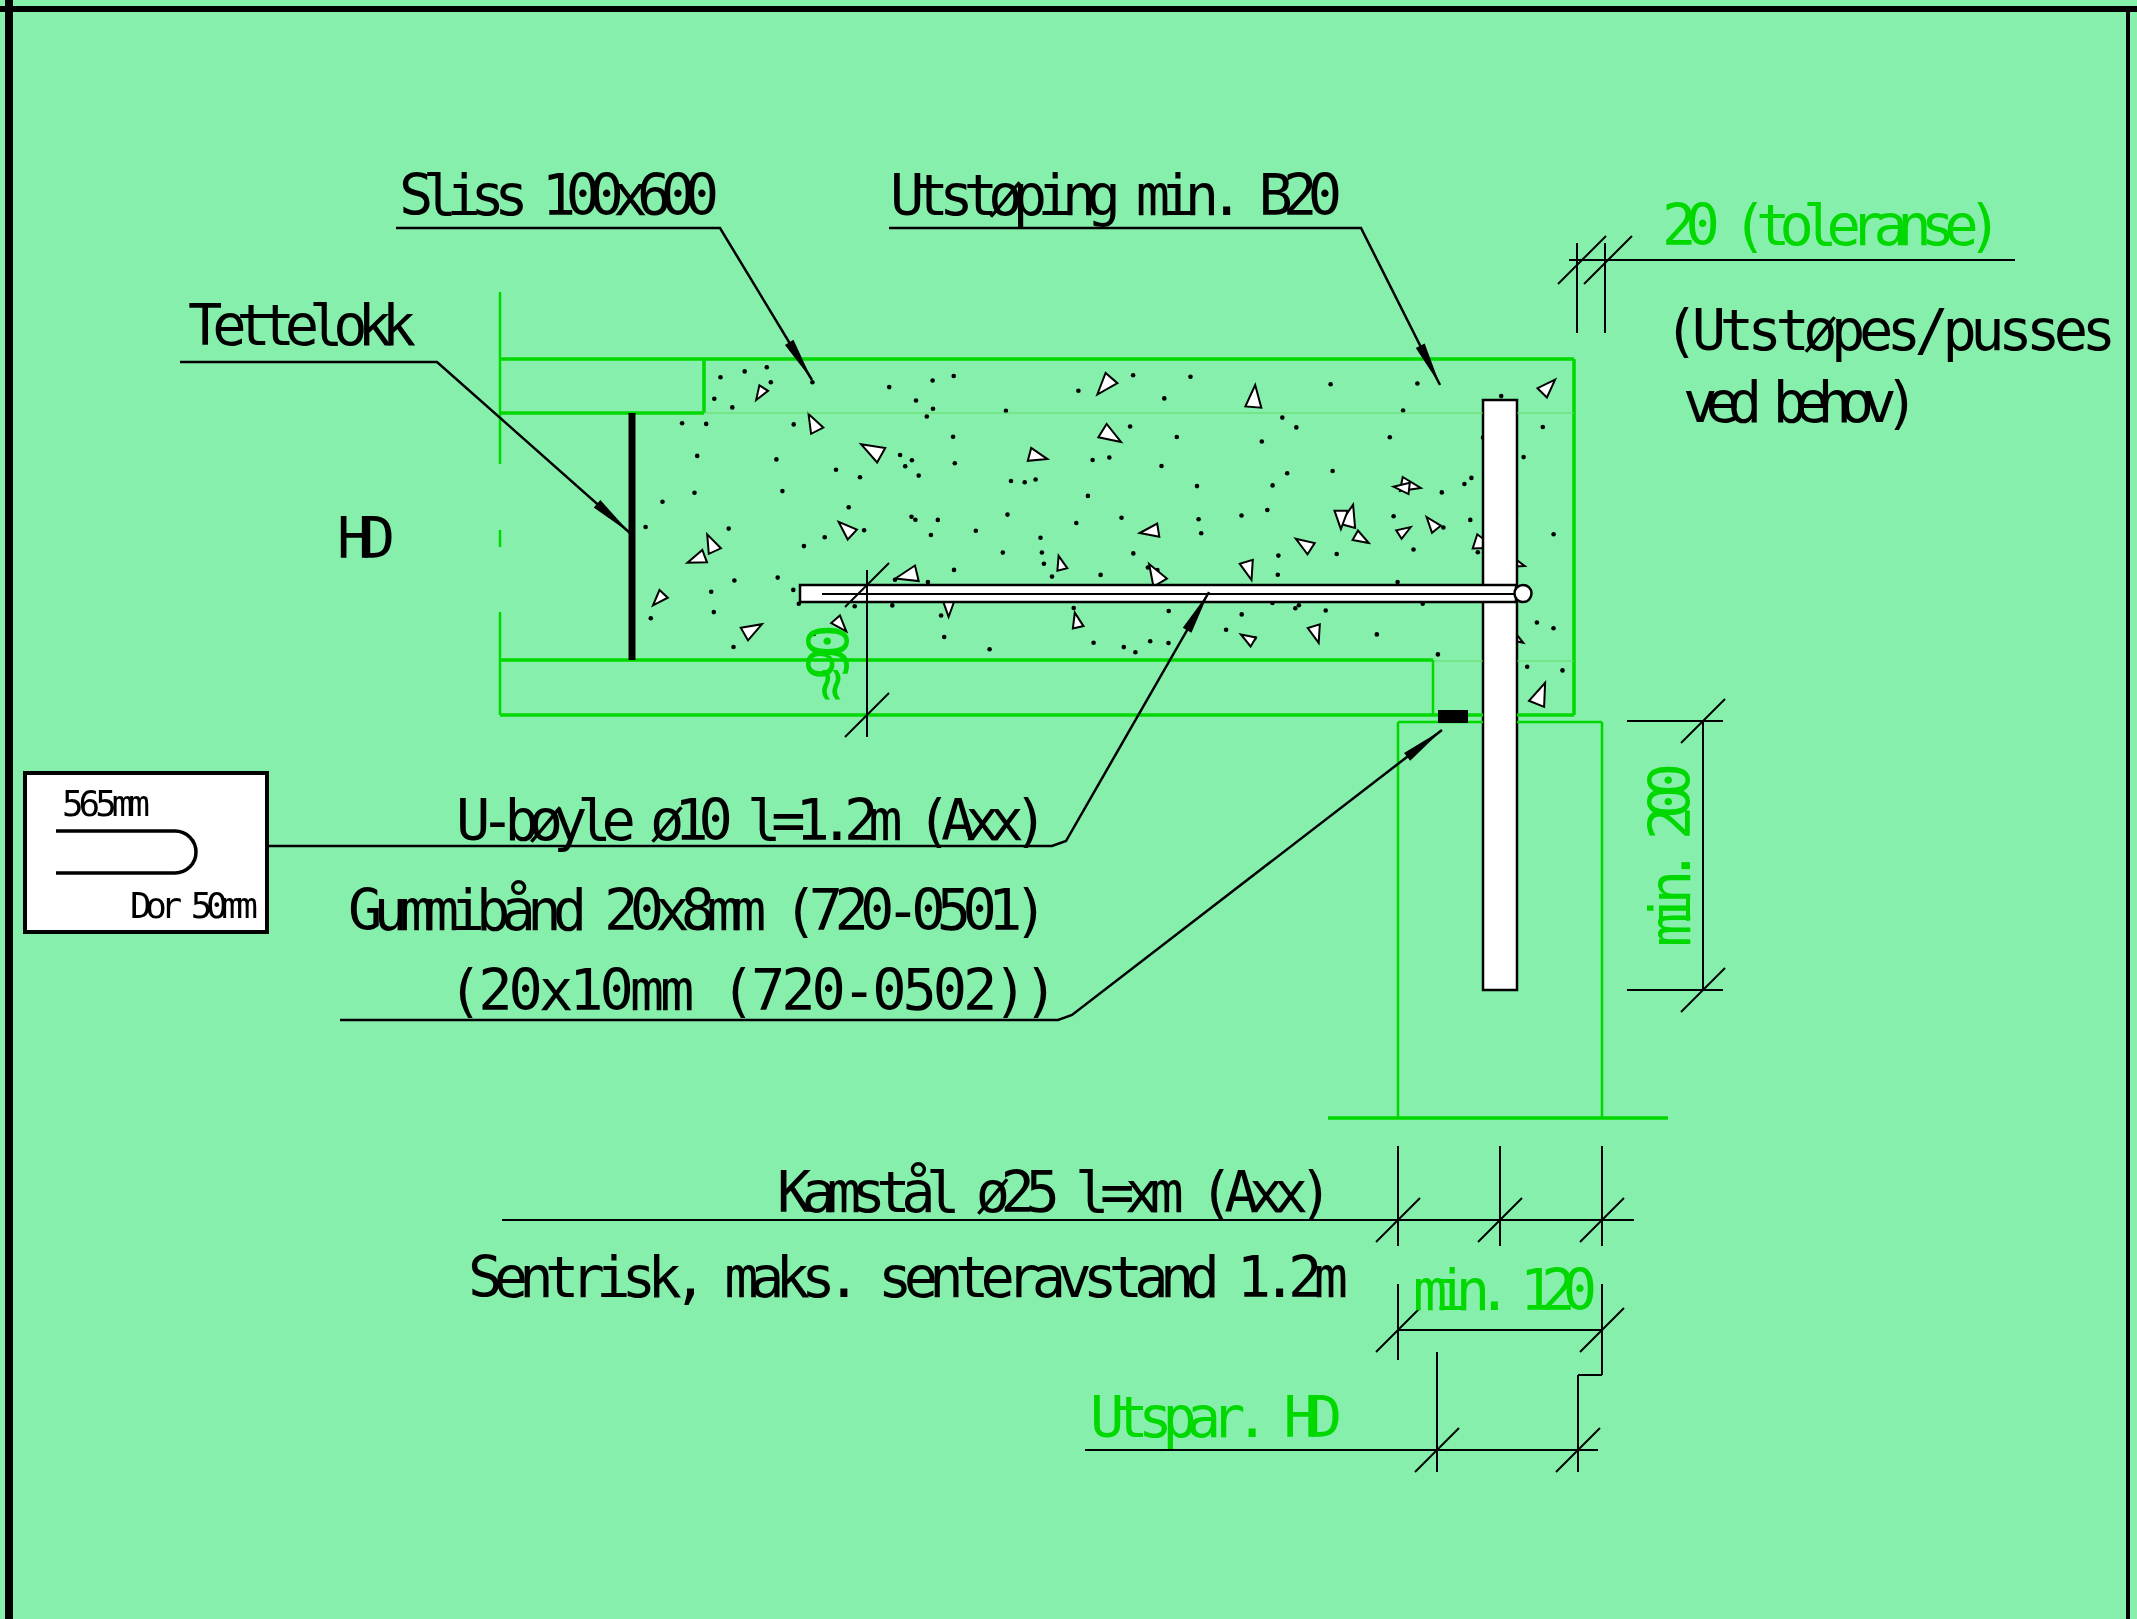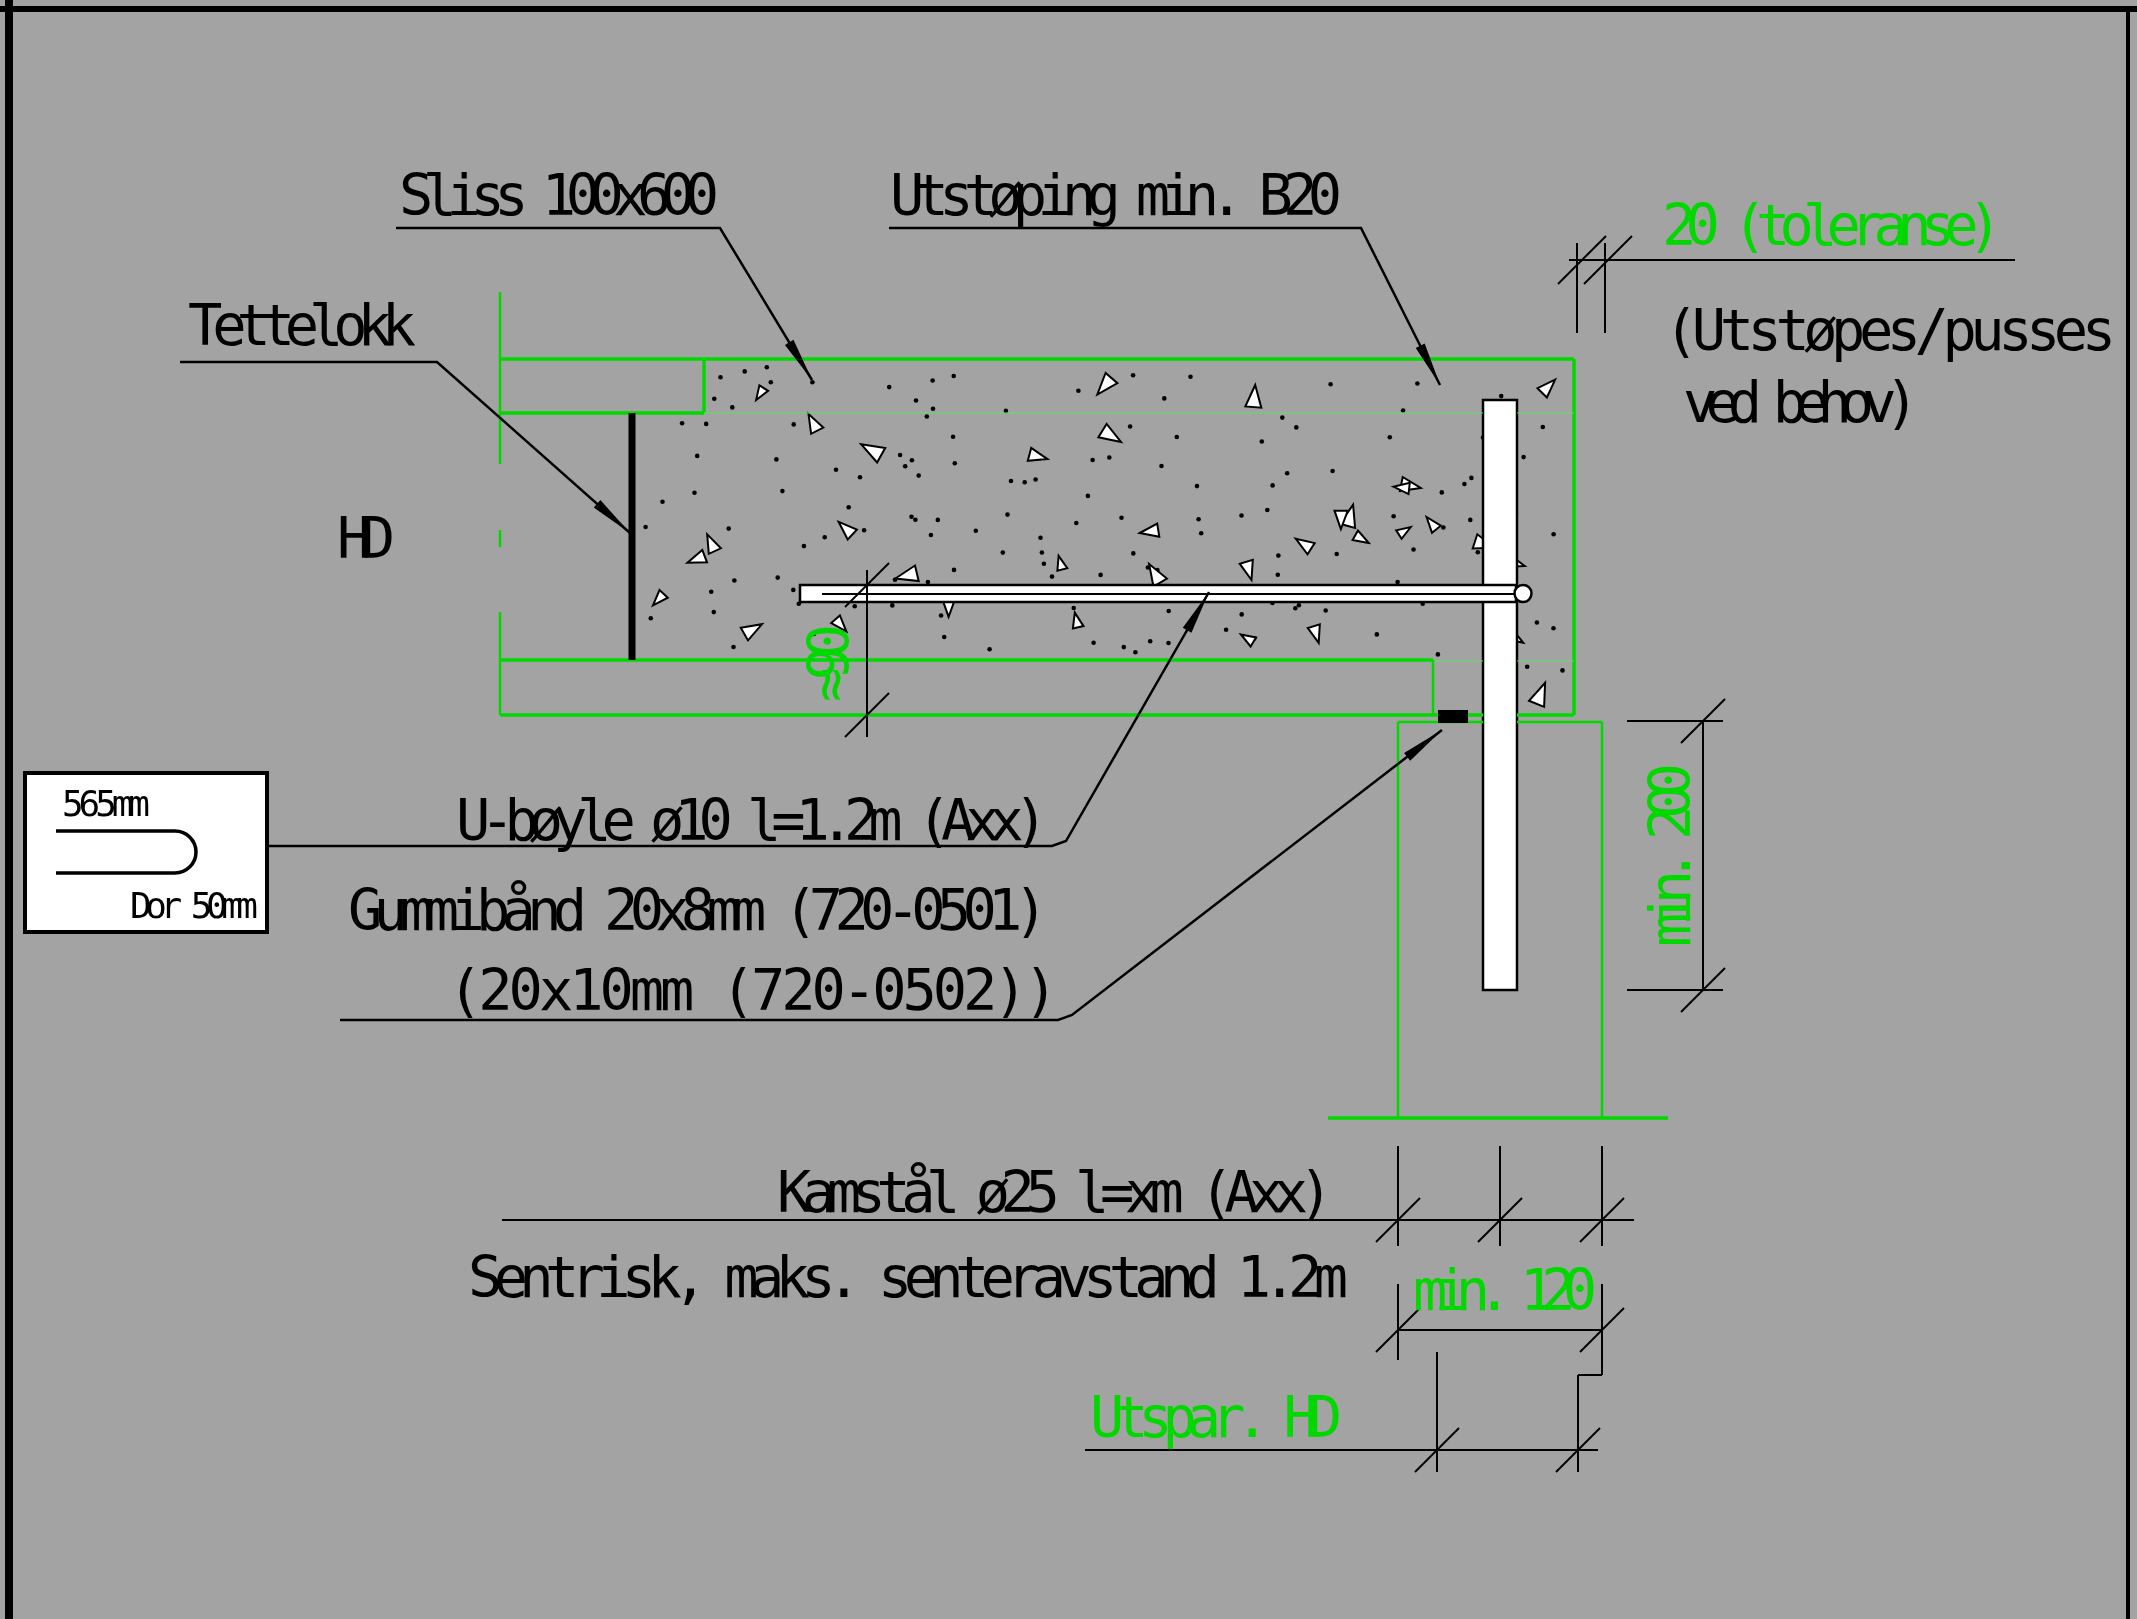--- a/index.html
+++ b/index.html
@@ -1,17 +1,17 @@
 <!DOCTYPE html>
 <html><head>
 <meta charset="utf-8">
 <style>
   html,body { margin:0; padding:0; background:#888; }
   #page {
-    position:relative; width:2137px; height:1619px; background:#a3a3a3;
+    position:relative; width:2137px; height:1619px; background:#86efac;
     font-family:"DejaVu Sans Mono","Liberation Mono",monospace; overflow:hidden;
   }
   svg { position:absolute; left:0; top:0; }
   text { fill:#000; }
   text.grn { fill:#00d800; }
 </style>
 </head>
 <body>
 
 <div id="page">

